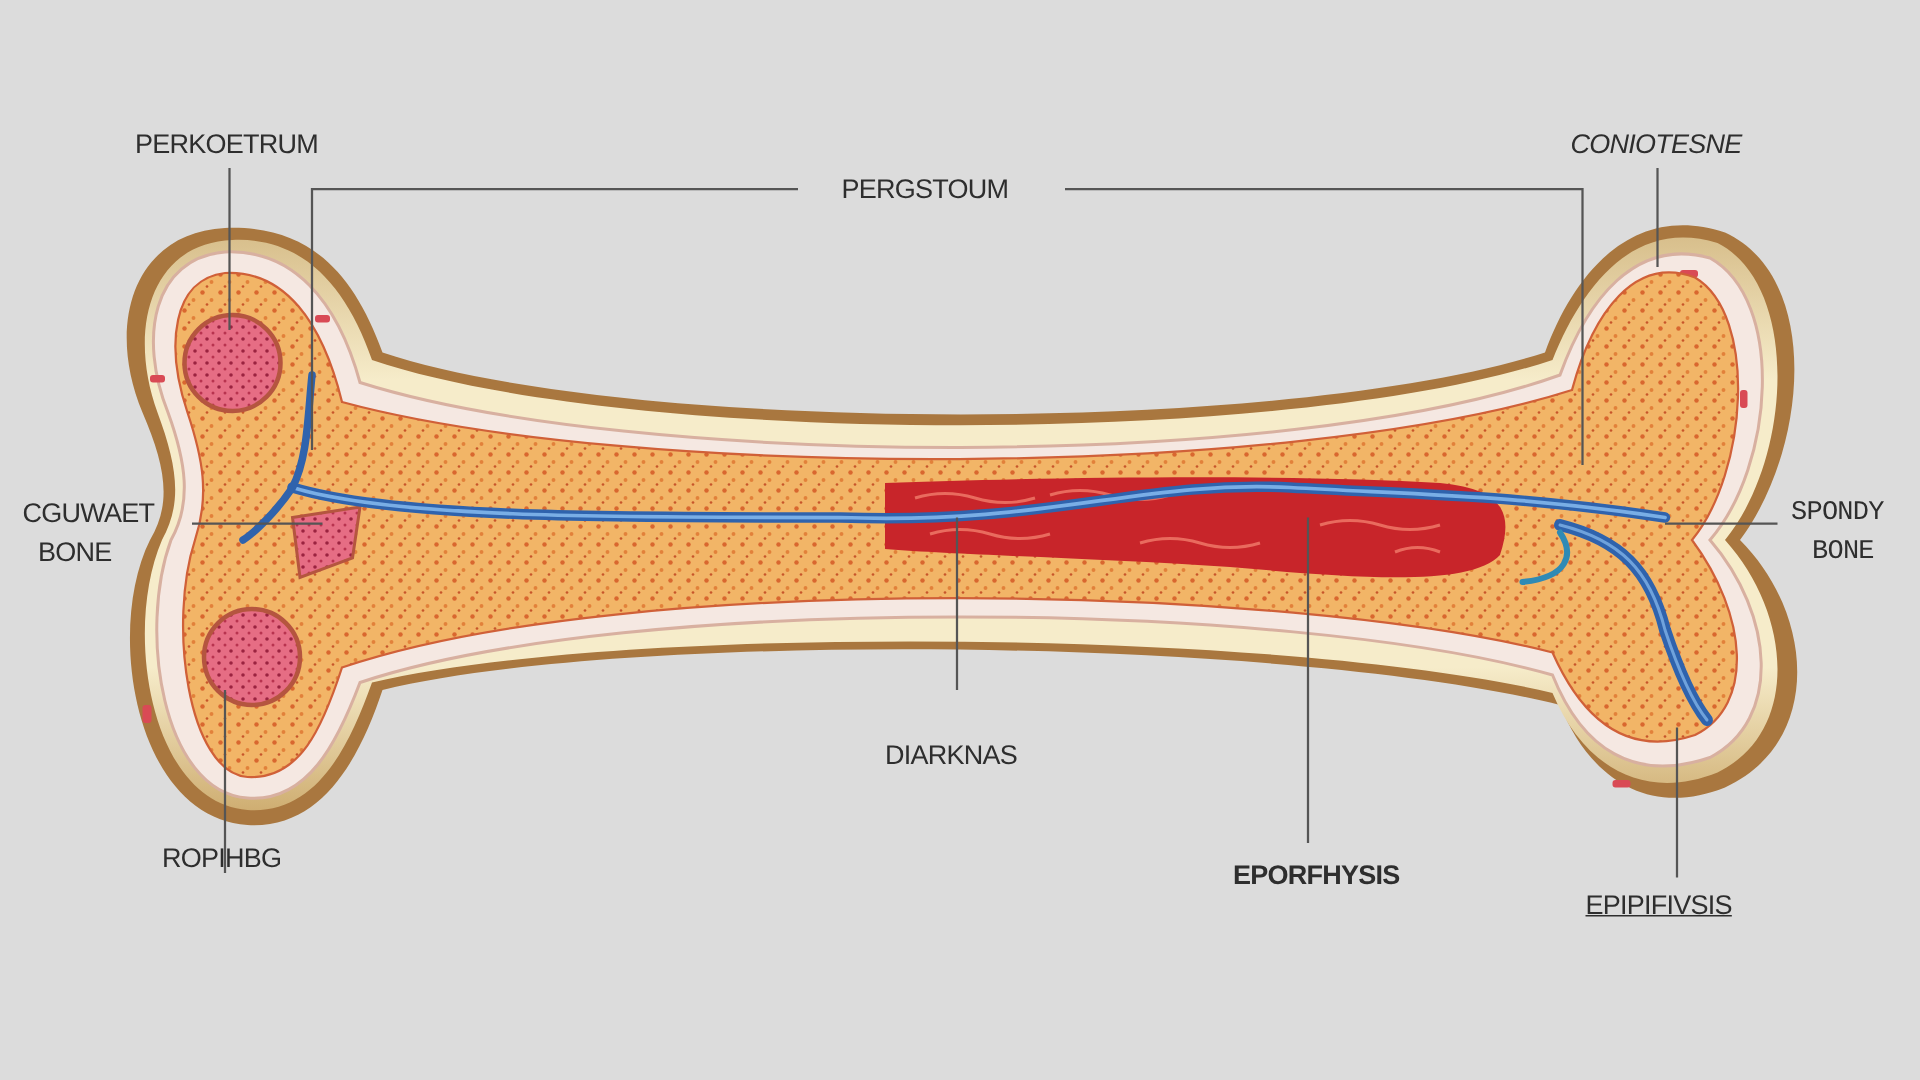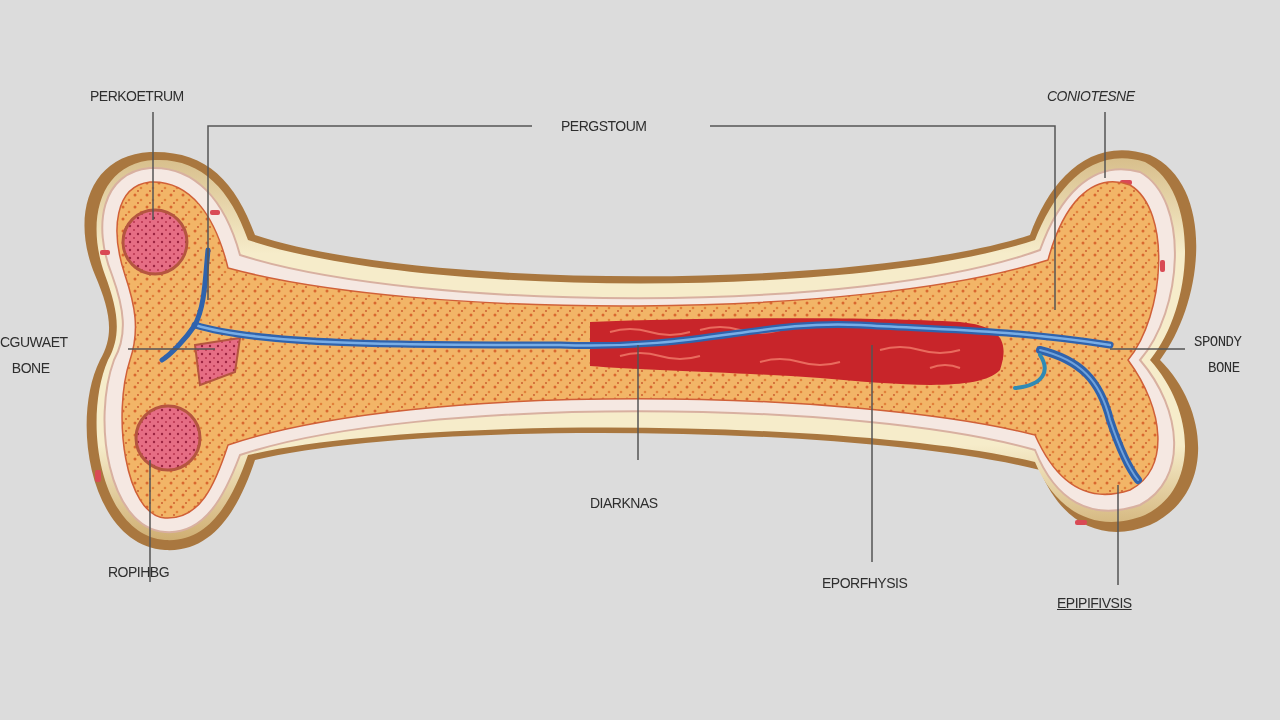--- a/index.html
+++ b/index.html
@@ -6,21 +6,21 @@
     body {
       width: 1280px; height: 720px; overflow: hidden;
       background: #dcdcdc;
       font-family: "Liberation Sans", "DejaVu Sans", sans-serif;
       position: relative;
     }
     #diagram { position: absolute; left: 0; top: 0; width: 1280px; height: 720px; }
     .label {
       position: absolute;
       color: #2e2e2e;
-      font-size: 14px;
+      font-size: 18px;
       letter-spacing: -0.5px;
       line-height: 26px;
       white-space: nowrap;
       text-transform: uppercase;
     }
     .label.two-line { text-align: center; line-height: 26px; }
     .label.two-line.left { text-align: right; }
     .label.two-line.right { text-align: left; }
   </style>
 </head>
@@ -118,27 +118,27 @@
       <line x1="150" y1="460" x2="150" y2="582"></line>
       <line x1="1118" y1="485" x2="1118" y2="585"></line>
     </g>
   </svg>
 
   
   <div class="label" style="left:90px; top:83px;">PERKOETRUM</div>
   <div class="label" style="left:561px; top:113px;text-align:center;">PERGSTOUM</div>
   <div class="label" style="left:1047px; top:83px;font-style:italic;">CONIOTESNE</div>
 
-  <div class="label two-line left" style="left:0px; top:329px;">
+  <div class="label two-line left" style="left:15px; top:329px;text-align:center;">
     <div>CGUWAET</div>
     <div style="padding-right:18px;">BONE</div>
   </div>
 
   <div class="label two-line right" style="left:1194px; top:329px;font-family:Liberation Mono, monospace;">
     <div>SPONDY</div>
     <div style="padding-left:14px;">BONE</div>
   </div>
 
   <div class="label" style="left:590px; top:490px;">DIARKNAS</div>
   <div class="label" style="left:108px; top:559px;">ROPIHBG</div>
-  <div class="label" style="left:822px; top:570px;">EPORFHYSIS</div>
+  <div class="label" style="left:822px; top:570px;font-weight:bold;">EPORFHYSIS</div>
   <div class="label" style="left:1057px; top:590px;text-decoration:underline;">EPIPIFIVSIS</div>
 </div>
 
 </body></html>

